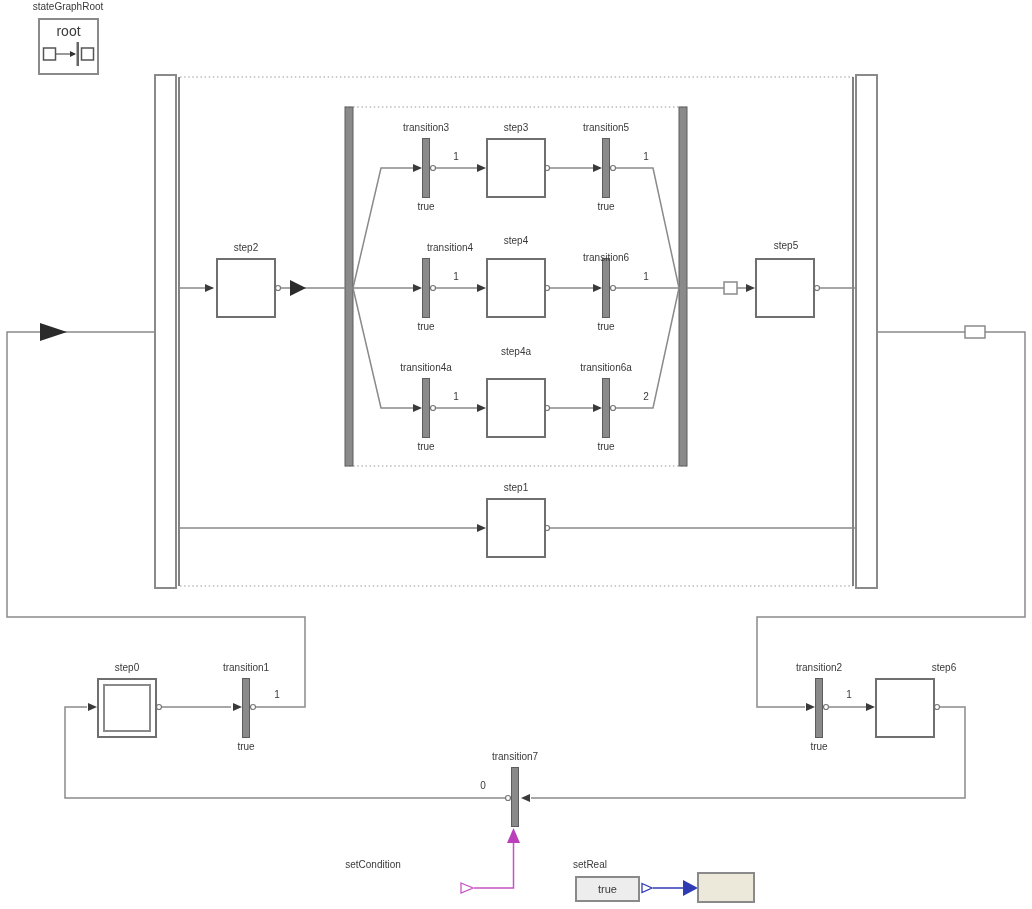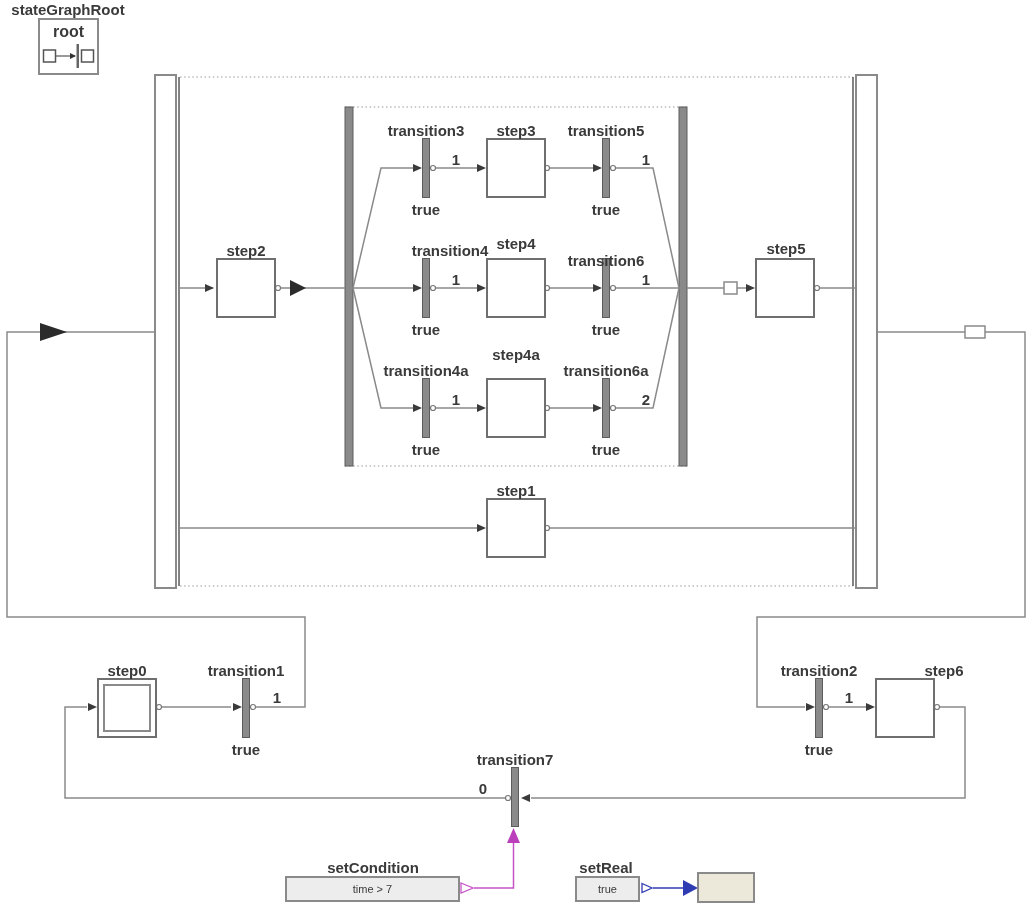--- a/index.html
+++ b/index.html
@@ -1,33 +1,33 @@
 <!DOCTYPE html>
 <html><head>
 <meta charset="utf-8">
 <style>
   html,body{margin:0;padding:0;background:#ffffff;}
   .canvas{position:relative;width:1032px;height:909px;background:#fff;
           font-family:"Liberation Sans",sans-serif;overflow:hidden;}
   .wires{position:absolute;left:0;top:0;}
-  .lbl{position:absolute;transform:translateX(-50%);font-size:15px;color:#3a3a3a;
-       white-space:nowrap;line-height:1;font-weight:bold;}
+  .lbl{position:absolute;transform:translateX(-50%);font-size:10px;color:#3a3a3a;
+       white-space:nowrap;line-height:1;}
   .step{position:absolute;width:60px;height:60px;background:#fff;
         border:2px solid #6f6f6f;box-sizing:border-box;}
   .step-inner{position:absolute;left:4px;top:4px;right:4px;bottom:4px;
         border:2px solid #8a8a8a;}
   .tbar{position:absolute;width:8px;height:60px;background:#8a8a8a;
         border:1px solid #5c5c5c;box-sizing:border-box;}
   .src{position:absolute;background:#ededed;border:2px solid #8a8a8a;box-sizing:border-box;
        display:flex;align-items:center;justify-content:center;
        font-size:11px;color:#3a3a3a;}
   .target{position:absolute;background:#ece9da;border:2px solid #8a8a8a;box-sizing:border-box;}
   .rootbox{position:absolute;left:38px;top:18px;width:61px;height:57px;background:#fff;
        border:2px solid #8a8a8a;box-sizing:border-box;text-align:center;}
-  .rootname{font-size:16px;color:#3a3a3a;margin-top:3px;font-weight:bold;}
+  .rootname{font-size:14px;color:#3a3a3a;margin-top:3px;}
   .rooticon{display:block;margin:2px auto 0 auto;}
 </style>
 </head>
 <body>
 
 <div class="canvas">
 
   <svg class="wires" width="1032" height="909" viewBox="0 0 1032 909">
 
     <g>
@@ -212,24 +212,21 @@
   <div class="tbar" style="left:815px;top:678px"></div>
   <div class="lbl" style="left:819px;top:663px">transition2</div>
   <div class="lbl" style="left:819px;top:742px">true</div>
   <div class="lbl" style="left:849px;top:690px">1</div>
 
   <div class="tbar" style="left:511px;top:767px"></div>
   <div class="lbl" style="left:515px;top:752px">transition7</div>
   <div class="lbl" style="left:483px;top:781px">0</div>
 
   <div class="lbl" style="left:373px;top:860px">setCondition</div>
-  <div class="src" style="left:285px;top:876px;width:175px;height:26px">
-    <span>time &gt; 7</span>
-  </div>
-
-  <div class="lbl" style="left:606px;top:860px">setReal</div>
+
+  <div class="lbl" style="left:590px;top:860px">setReal</div>
   <div class="src" style="left:575px;top:876px;width:65px;height:26px">
     <span>true</span>
   </div>
 
   <div class="target" style="left:697px;top:872px;width:58px;height:31px"></div>
 
 </div>
 
 </body></html>

